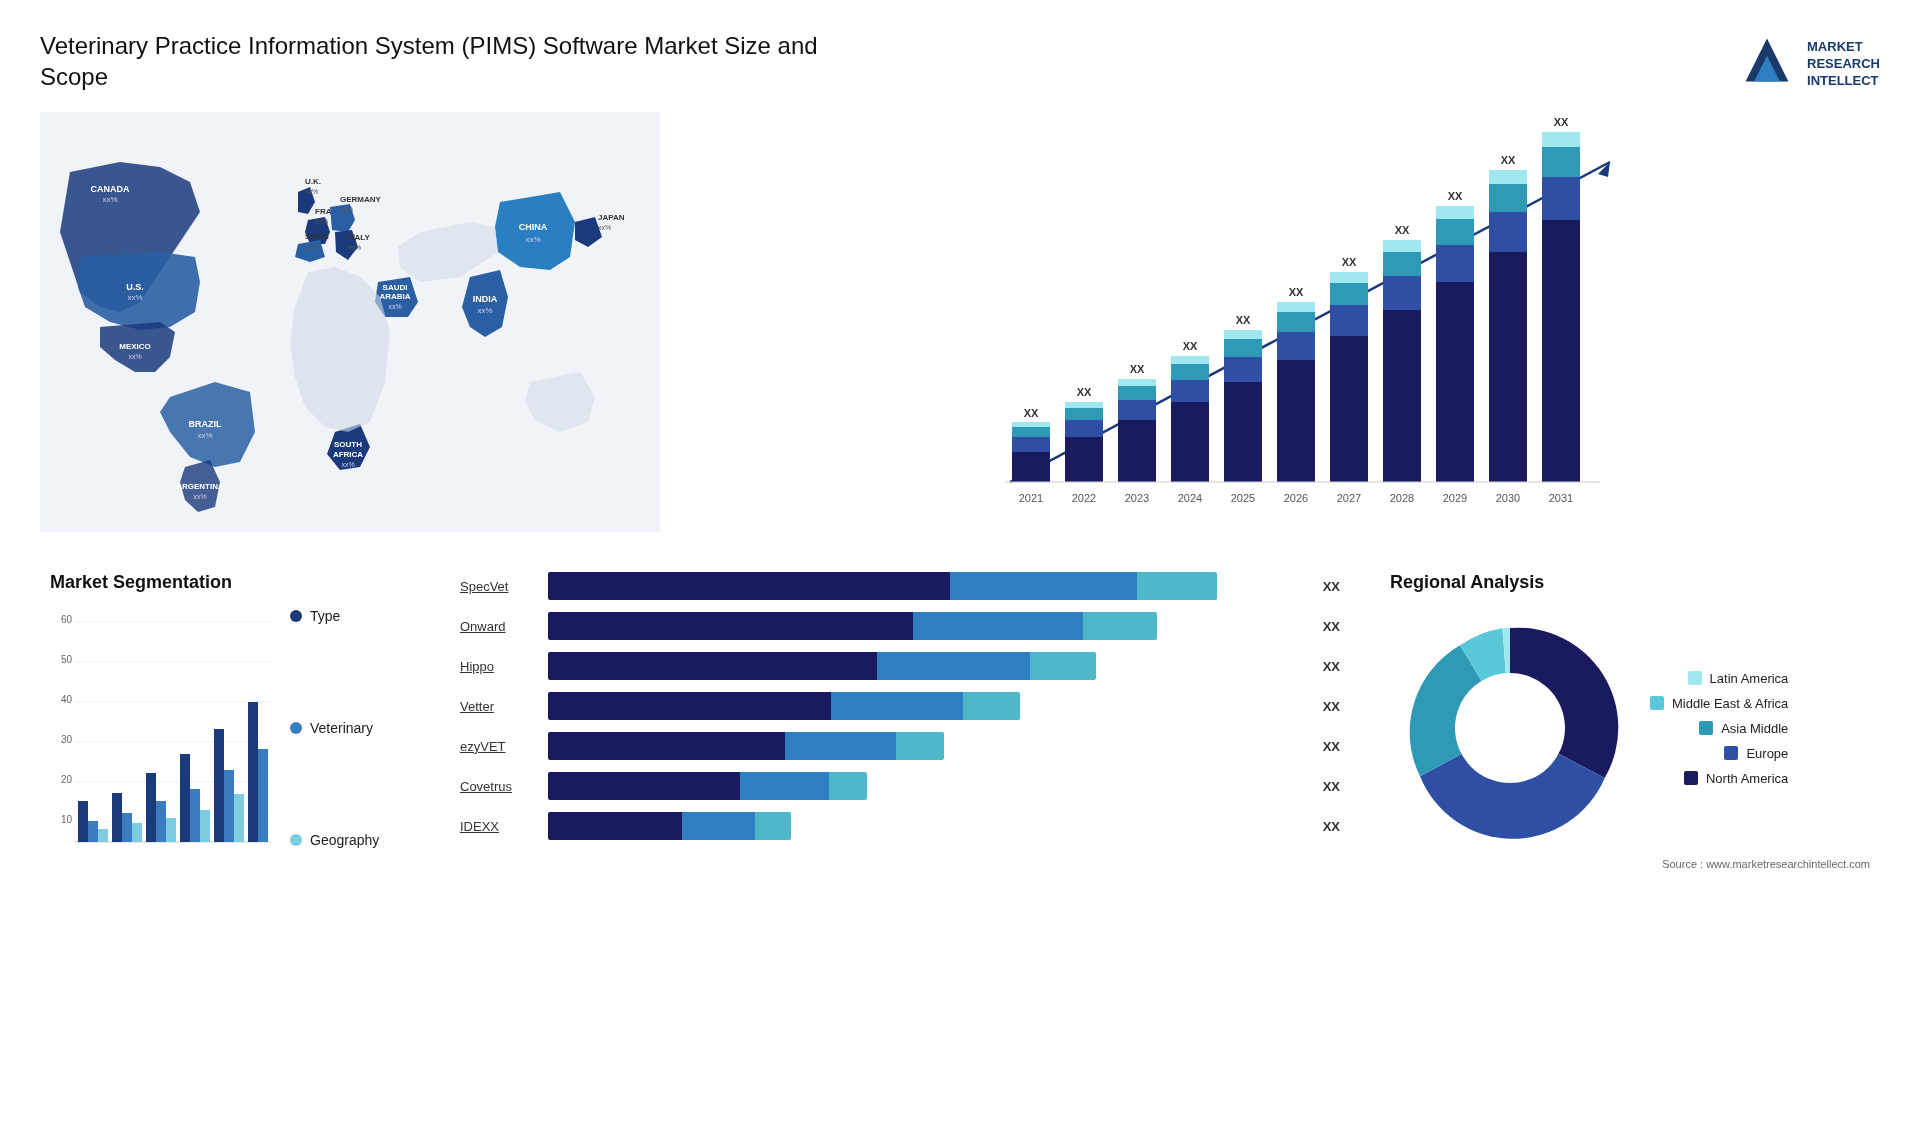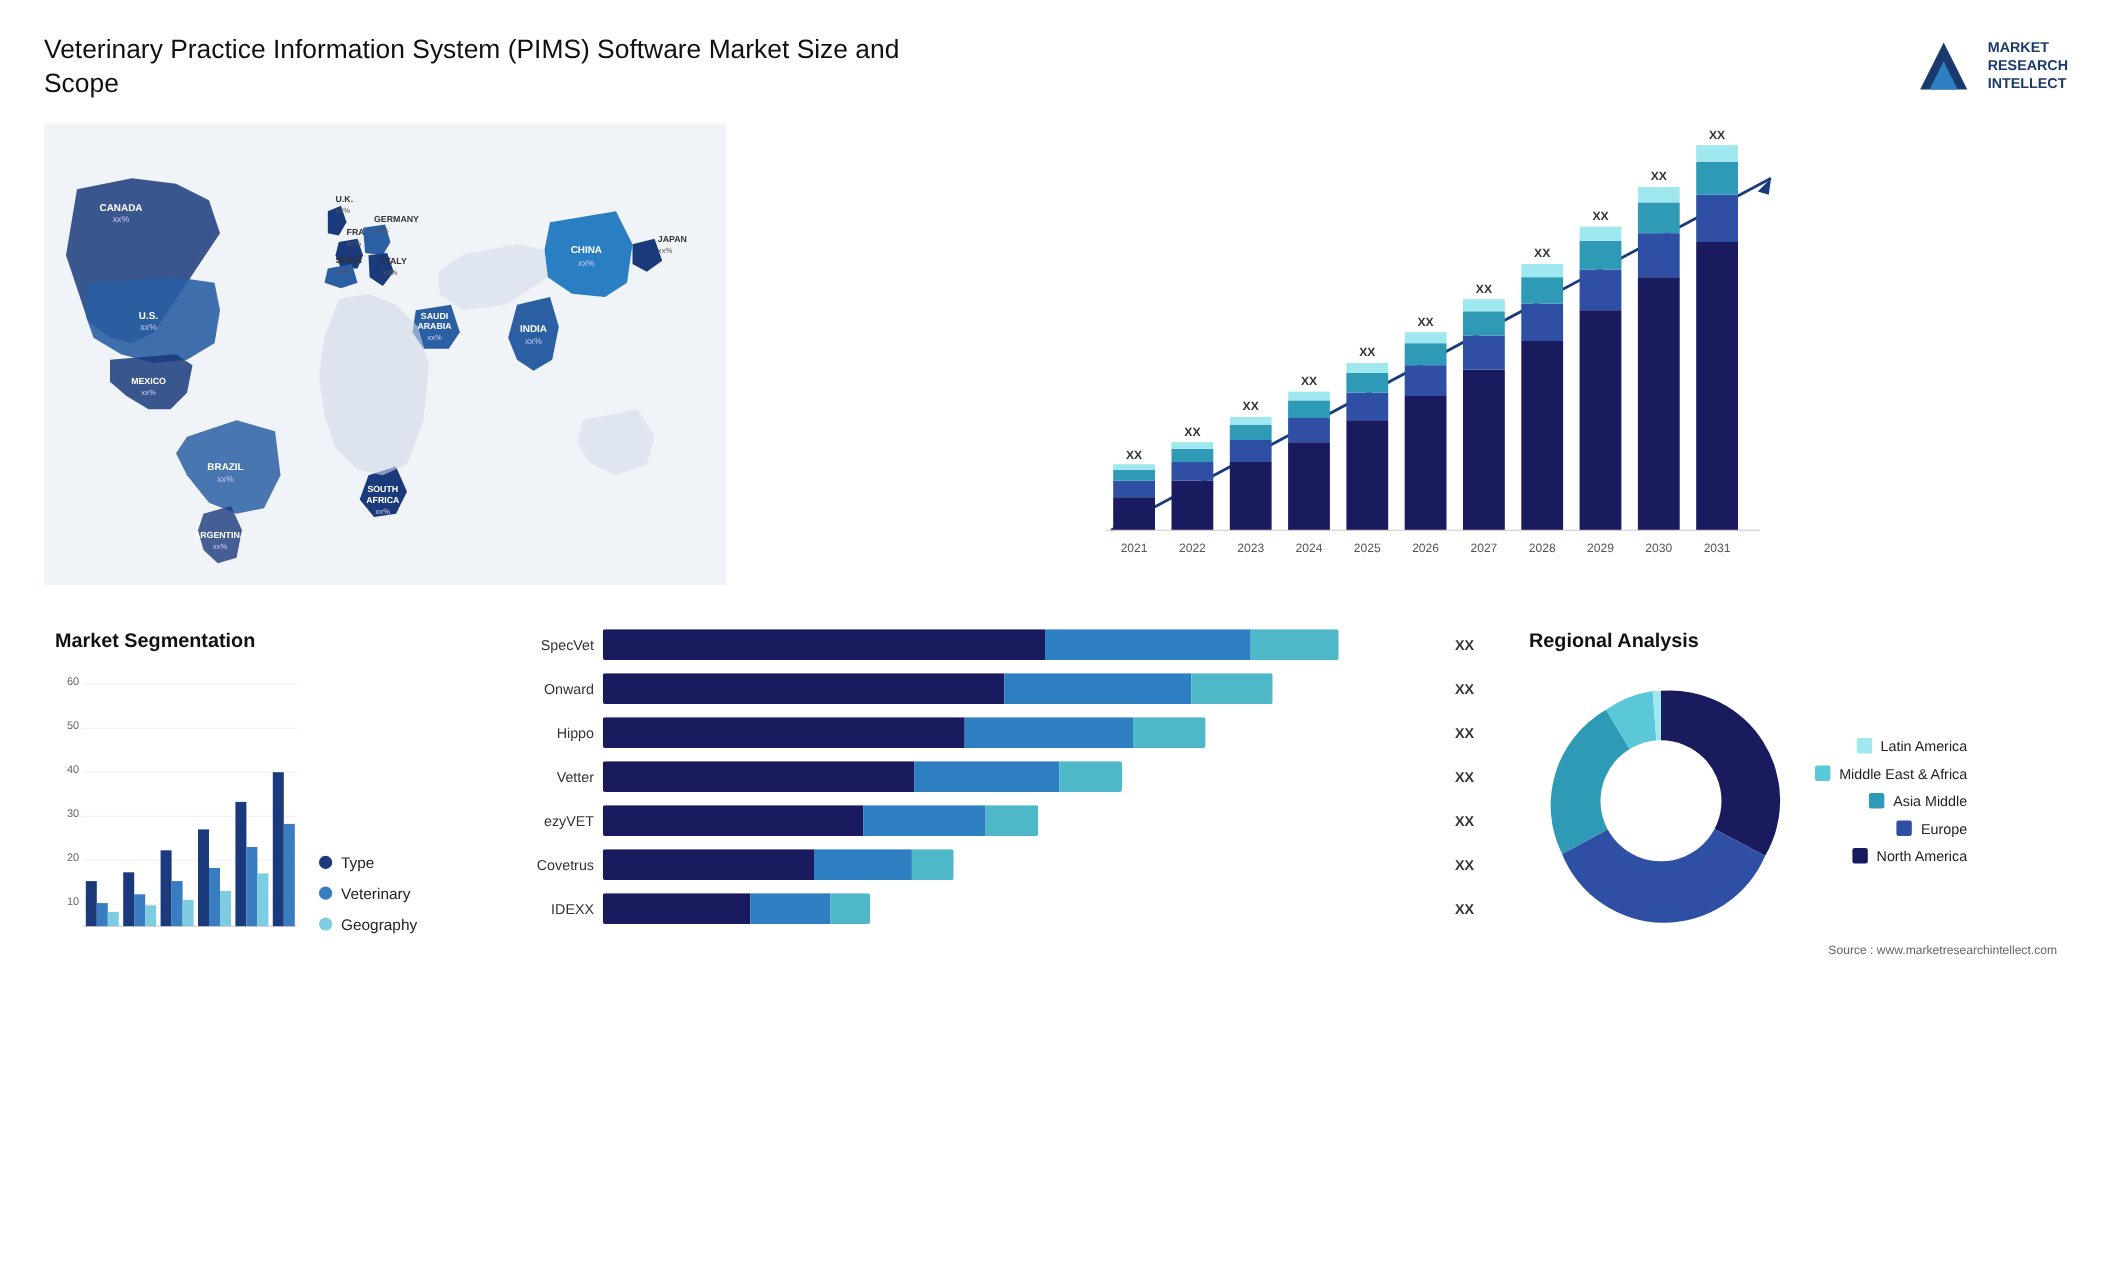--- a/index.html
+++ b/index.html
@@ -20,21 +20,21 @@
     }
     .title {
       font-size: 24px;
       font-weight: 300;
       line-height: 1.3;
       max-width: 800px;
       color: #111;
     }
     .logo-area {
       display: flex;
-      align-items: center;
+      align-items: flex-end;
       gap: 10px;
     }
     .logo-icon {
       width: 60px;
       height: 60px;
     }
     .logo-text {
       font-size: 13px;
       font-weight: 700;
       color: #1a3a6b;
@@ -82,21 +82,21 @@
       color: #111;
     }
     
     .seg-chart-container {
       display: flex;
       gap: 10px;
     }
     .seg-legend {
       display: flex;
       flex-direction: column;
-      justify-content: flex-end;
+      justify-content: space-between;
       gap: 12px;
       padding-left: 10px;
     }
     .legend-item {
       display: flex;
       align-items: center;
       gap: 8px;
       font-size: 14px;
     }
     .legend-dot {
@@ -112,22 +112,22 @@
     .player-row {
       display: flex;
       align-items: center;
       margin-bottom: 12px;
       gap: 8px;
     }
     .player-name {
       width: 80px;
       font-size: 13px;
       color: #333;
-      text-align: right;
       flex-shrink: 0;
+      text-decoration: underline;
     }
     .player-bar-container {
       flex: 1;
       height: 28px;
       position: relative;
     }
     .player-bar {
       height: 100%;
       display: flex;
       border-radius: 2px;

